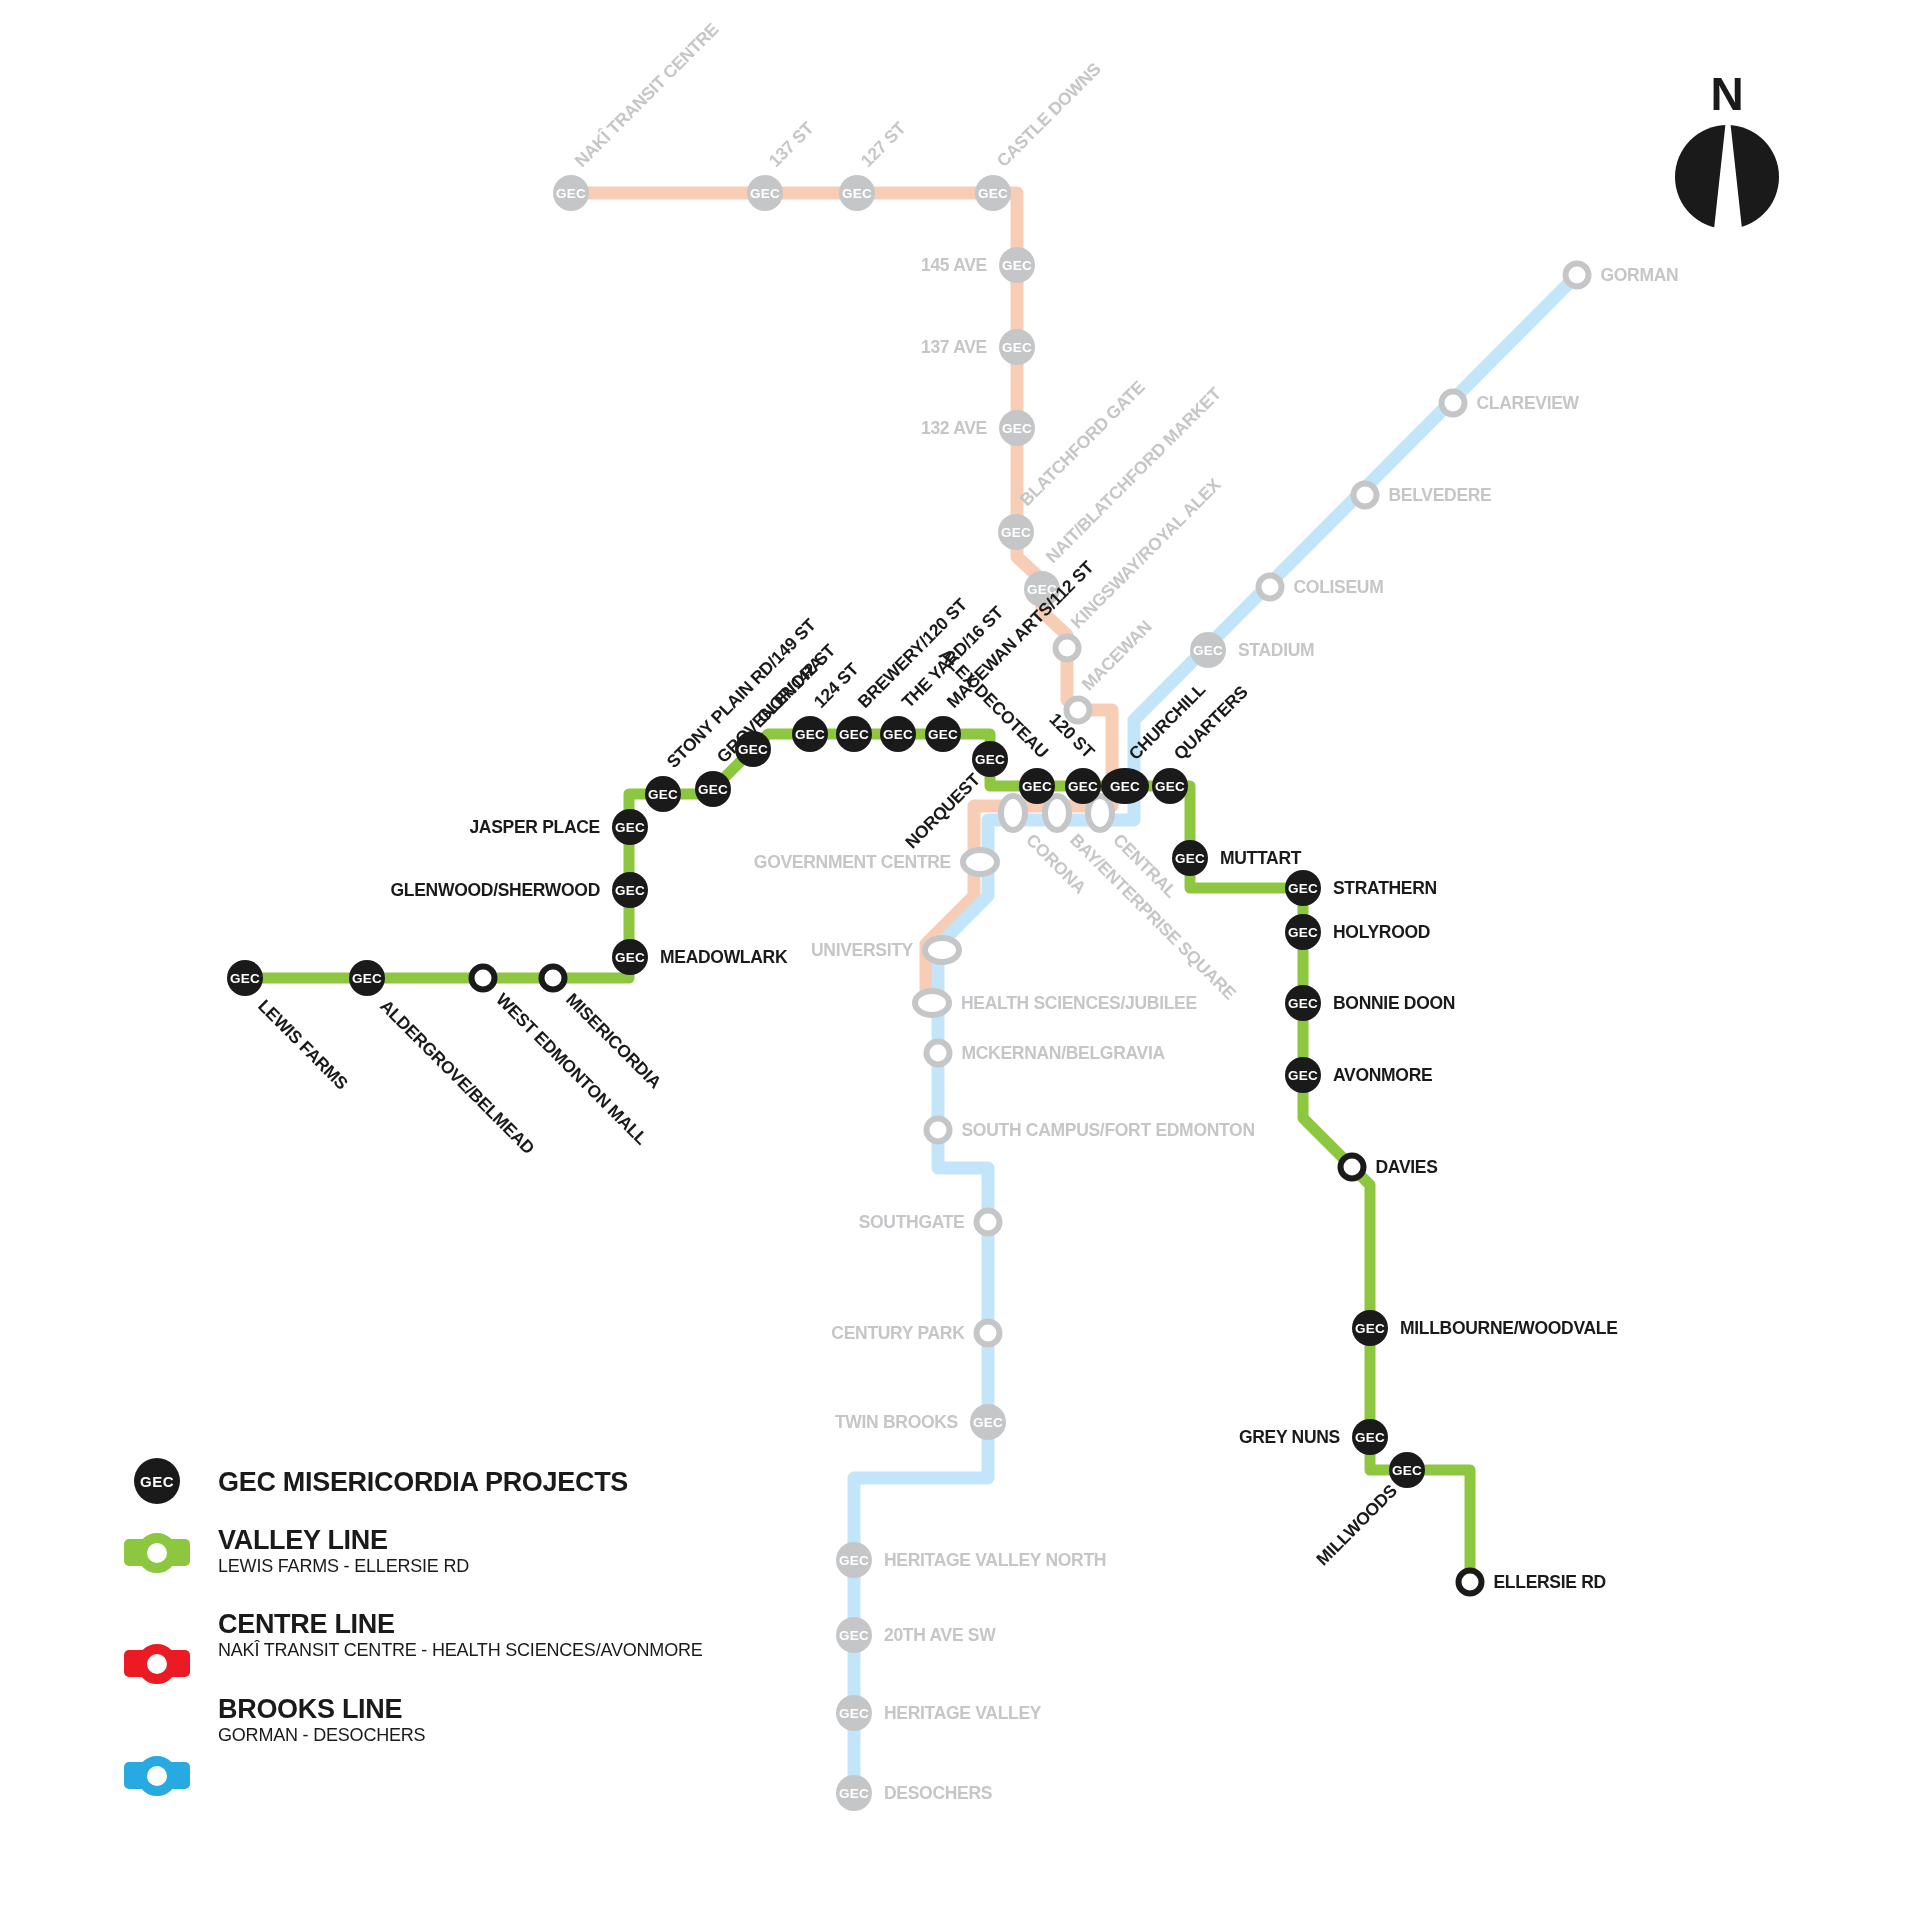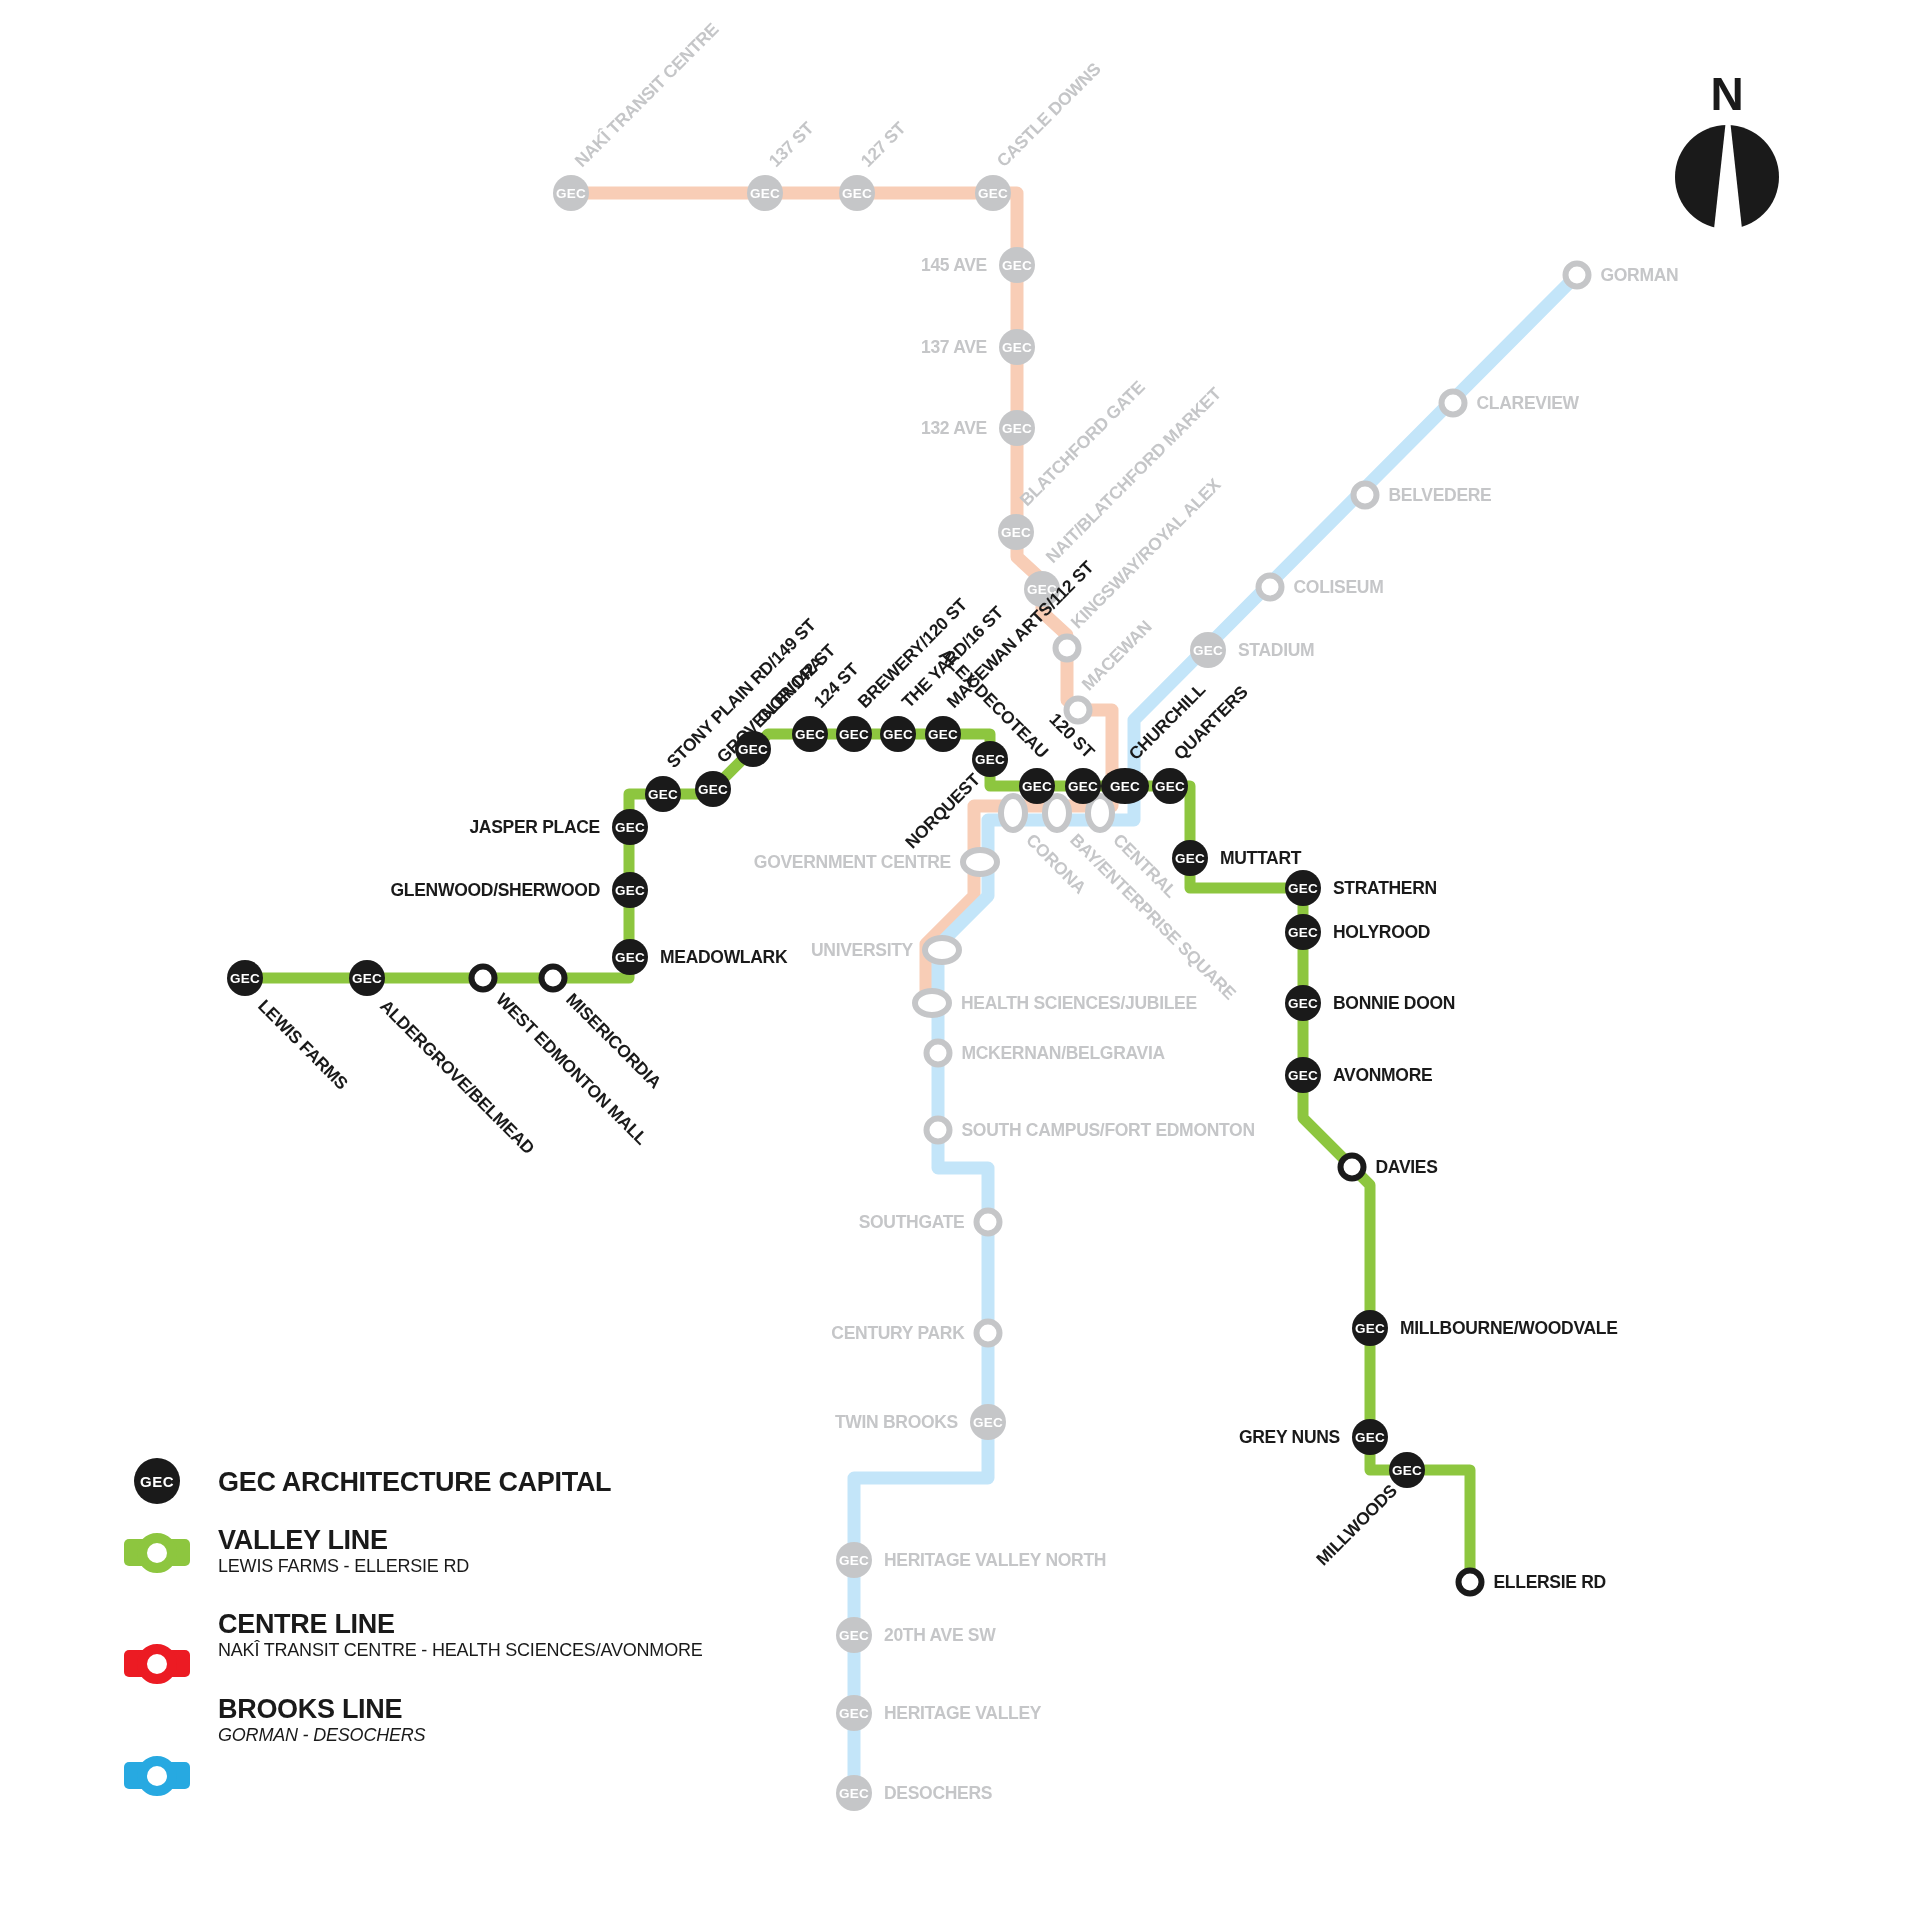--- a/index.html
+++ b/index.html
@@ -317,28 +317,28 @@
   <svg id="north" width="150" height="190" viewBox="0 0 150 190">
     <text x="72" y="55" text-anchor="middle" font-size="46" font-weight="700" fill="#1A1A1A">N</text>
     <g>
       <circle cx="72" cy="122" r="52" fill="#1A1A1A"></circle>
       <polygon points="70.5,69 75.5,69 87,174 59,174" fill="#ffffff"></polygon>
     </g>
   </svg>
 
   <div>
     <div class="legend-item gec-badge" style="left:134px;top:1458px;">GEC</div>
-    <div class="legend-item legend-title" style="left:218px;top:1467px;">GEC ARCHITECTURE CAPITAL</div>
+    <div class="legend-item legend-title" style="left:218px;top:1467px;">GEC MISERICORDIA PROJECTS</div>
 
     <div class="legend-item line-sym" style="left: 124px; top: 1539px; --c: #8DC63F;"></div>
     <div class="legend-item legend-title" style="left:218px;top:1525px;">VALLEY LINE</div>
     <div class="legend-item legend-sub" style="left:218px;top:1556px;">LEWIS FARMS - ELLERSIE RD</div>
 
     <div class="legend-item line-sym" style="left: 124px; top: 1623px; --c: #EC1B23;"></div>
     <div class="legend-item legend-title" style="left:218px;top:1609px;">CENTRE LINE</div>
     <div class="legend-item legend-sub" style="left:218px;top:1640px;">NAKÎ TRANSIT CENTRE - HEALTH SCIENCES/AVONMORE</div>
 
     <div class="legend-item line-sym" style="left: 124px; top: 1708px; --c: #27A9E1;"></div>
     <div class="legend-item legend-title" style="left:218px;top:1694px;">BROOKS LINE</div>
-    <div class="legend-item legend-sub" style="left:218px;top:1725px;font-style:italic;">GORMAN - DESOCHERS</div>
+    <div class="legend-item legend-sub" style="left:218px;top:1725px;">GORMAN - DESOCHERS</div>
   </div>
 
 </div>
 
 </body></html>

